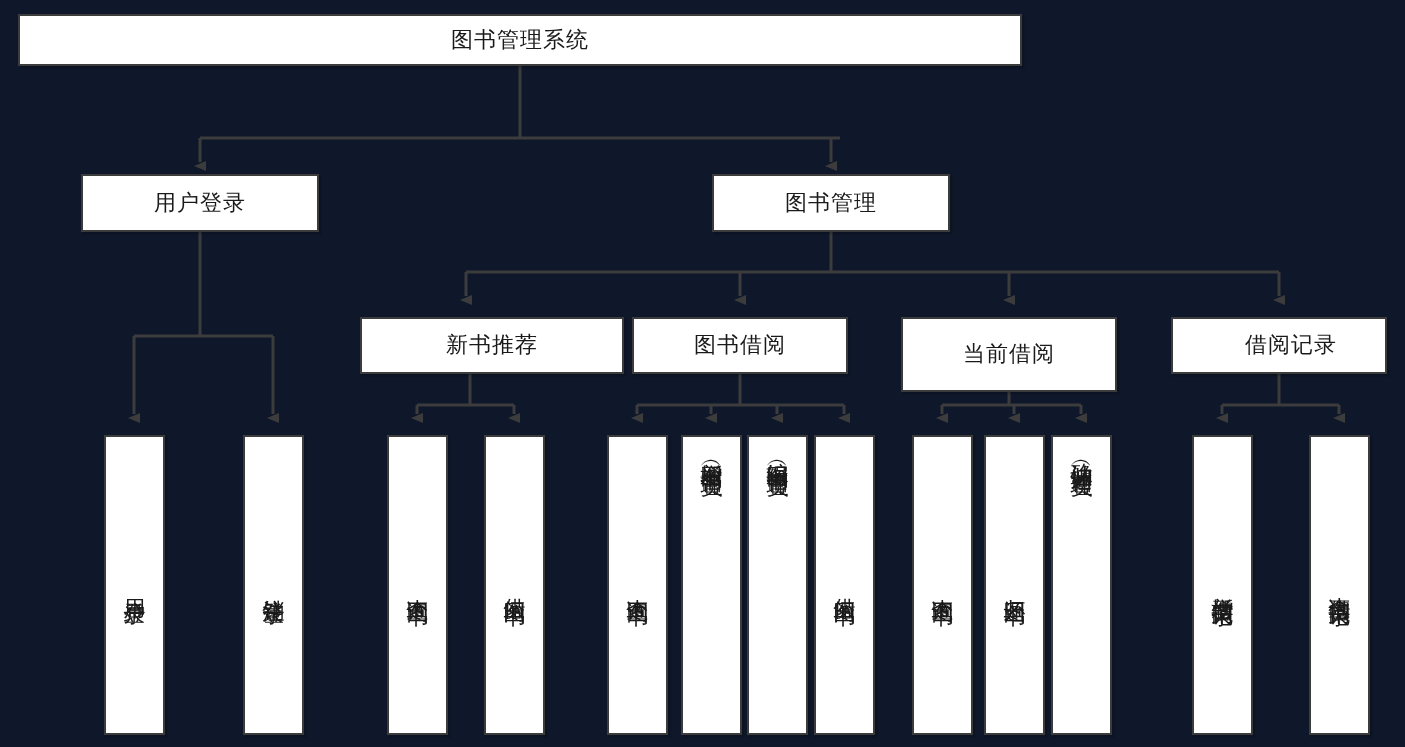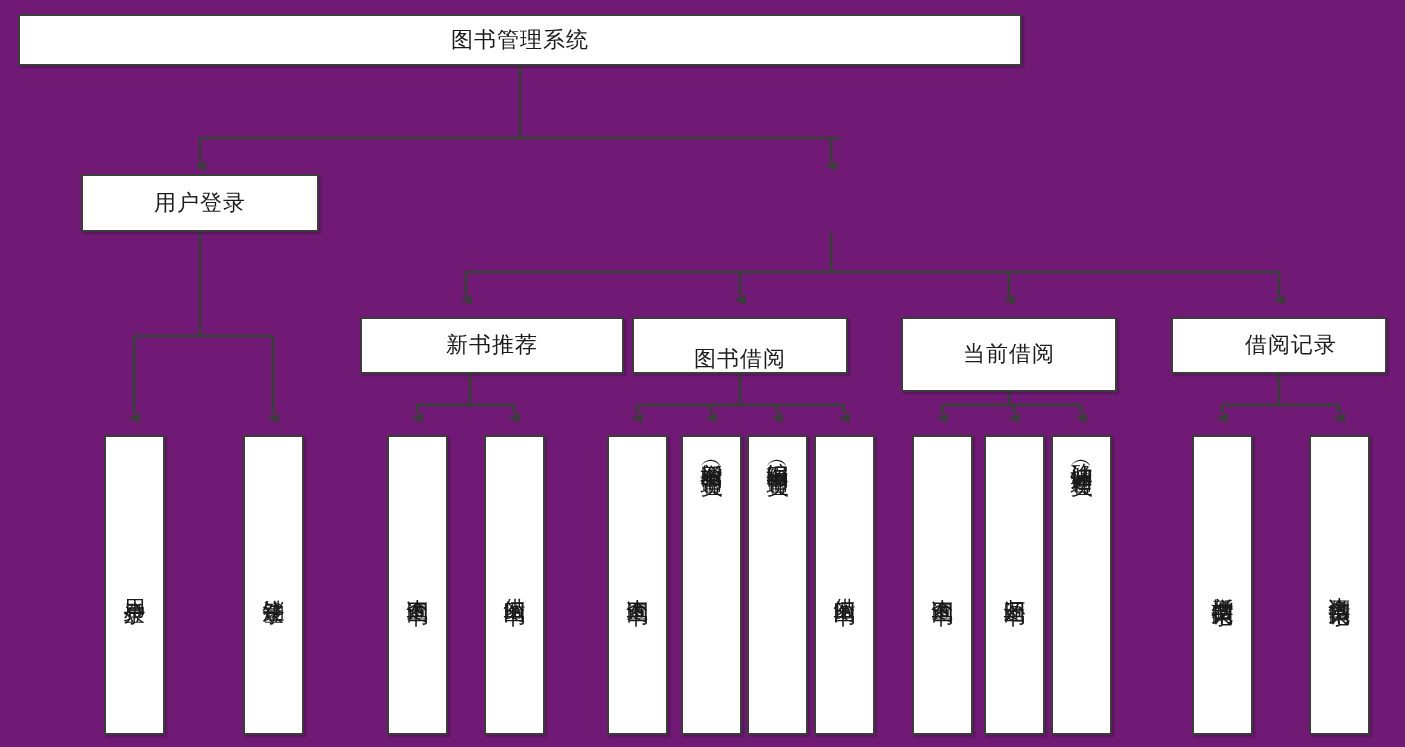--- a/index.html
+++ b/index.html
@@ -7,21 +7,21 @@
     padding: 0;
     background: #ffffff;
   }
   body {
     font-family: "Liberation Sans", "DejaVu Sans", sans-serif;
   }
   #canvas {
     position: relative;
     width: 1405px;
     height: 747px;
-    background: #701a75;
+    background: #0f172a;
     overflow: hidden;
   }
   #edges {
     position: absolute;
     left: 0;
     top: 0;
     width: 1405px;
     height: 747px;
     pointer-events: none;
   }
@@ -140,26 +140,29 @@
   </svg>
 
   <div class="node horiz" style="left:18px;top:14px;width:1004px;height:52px;">
     <span>图书管理系统</span>
   </div>
 
   <div class="node horiz" style="left:81px;top:174px;width:238px;height:58px;">
     <span>用户登录</span>
   </div>
 
+  <div class="node horiz" style="left:712px;top:174px;width:238px;height:58px;">
+    <span>图书管理</span>
+  </div>
 
   <div class="node horiz" style="left:360px;top:317px;width:264px;height:57px;">
     <span>新书推荐</span>
   </div>
 
-  <div class="node horiz" style="left:632px;top:317px;width:216px;height:57px;align-items:flex-end;">
+  <div class="node horiz" style="left:632px;top:317px;width:216px;height:57px;">
     <span>图书借阅</span>
   </div>
 
   <div class="node horiz" style="left:901px;top:317px;width:216px;height:75px;">
     <span>当前借阅</span>
   </div>
 
   <div class="node horiz" style="left:1171px;top:317px;width:216px;height:57px;padding-left:24px;">
     <span>借阅记录</span>
   </div>

